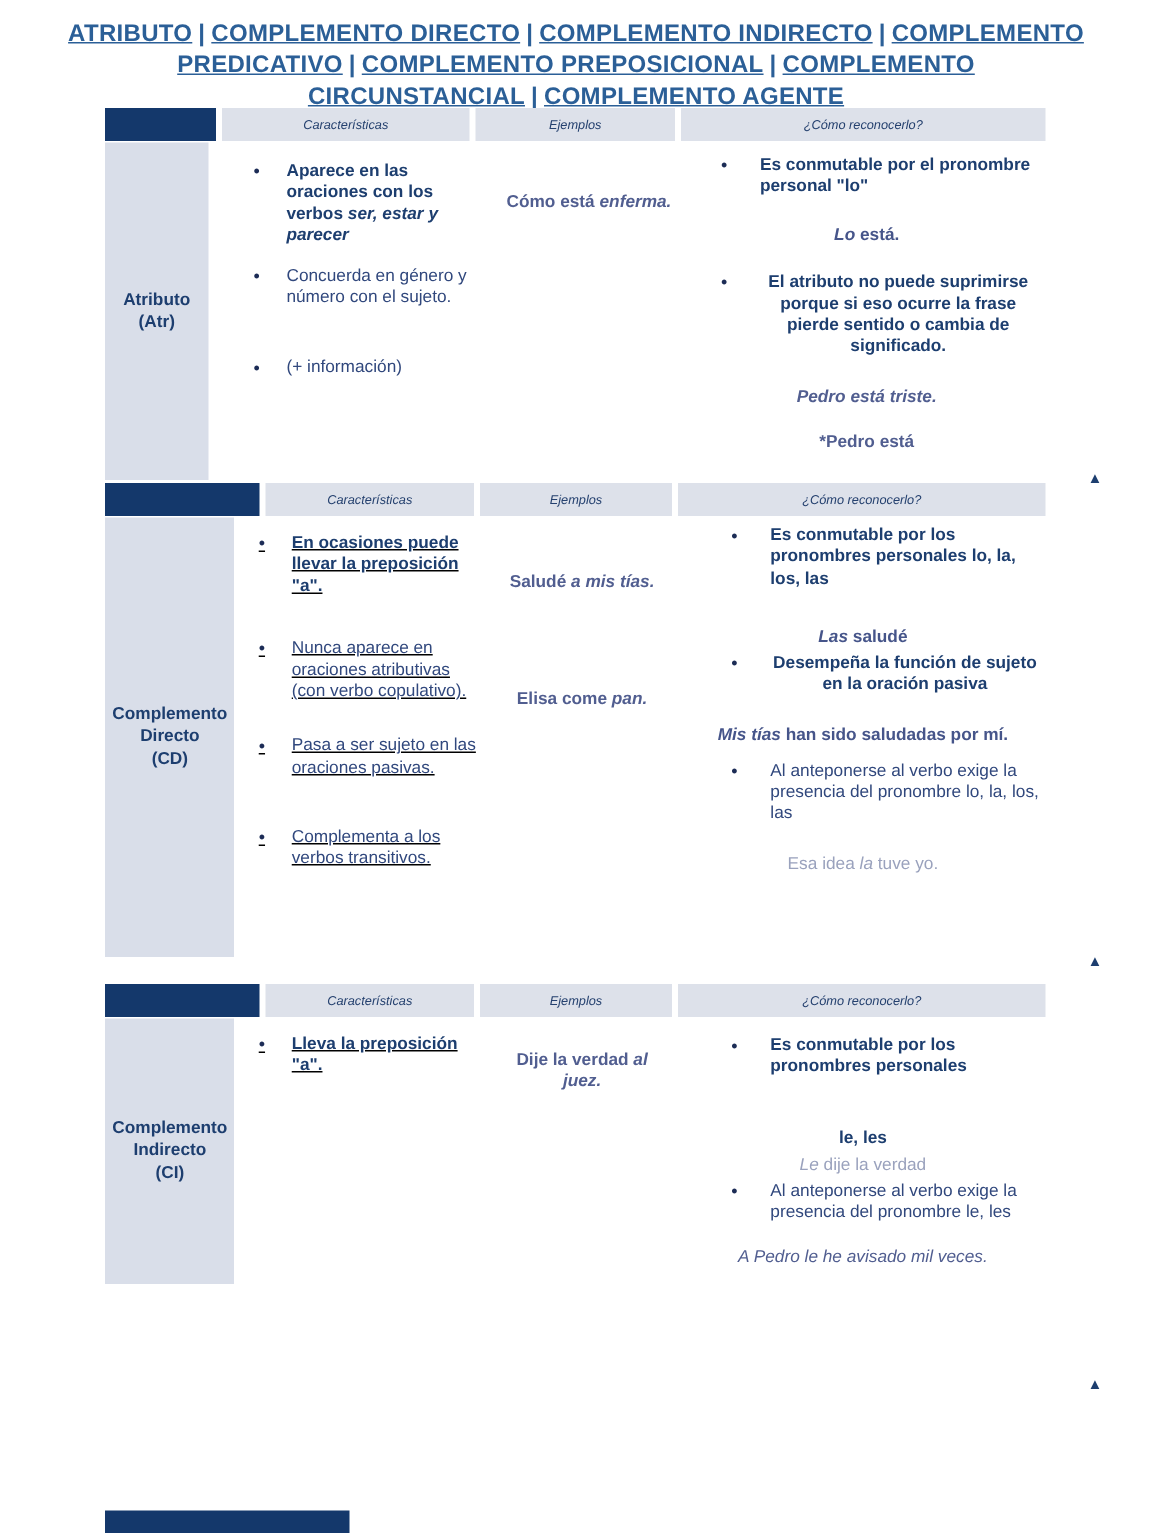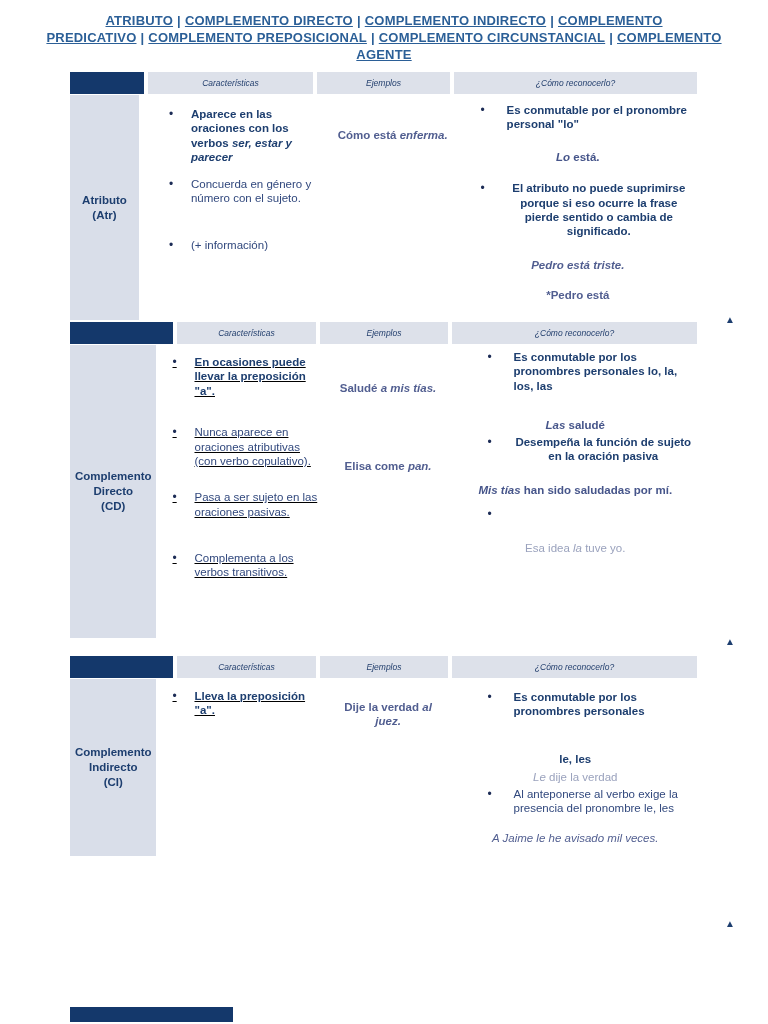--- a/index.html
+++ b/index.html
@@ -1,21 +1,21 @@
 <!DOCTYPE html>
 <html><head>
 <meta charset="utf-8">
 <style>
   html,body{margin:0;padding:0;background:#fff;}
   .page{position:relative;width:768px;height:1024px;background:#ffffff;overflow:hidden;
         font-family:"Liberation Sans","DejaVu Sans",sans-serif;}
 
   
   .nav{position:absolute;top:12px;left:34px;width:700px;text-align:center;
-       font-size:13px;font-weight:bold;line-height:1.32;color:#2b5f97;letter-spacing:.2px;}
+       font-size:16px;font-weight:bold;line-height:1.32;color:#2b5f97;letter-spacing:.2px;}
   .nav a{color:#2b5f97;text-decoration:underline;cursor:pointer;}
   .nav .sep{margin:0 4px;text-decoration:none;}
 
   
   .gtable{position:absolute;left:70px;width:627px;}
   .thead{display:flex;gap:4px;height:22px;}
   .hc{background:#dde1ea;display:flex;align-items:center;justify-content:center;
       font-size:8.5px;color:#25416f;font-style:italic;}
   .hc.dark{background:#14386b;}
   .tbody{display:flex;gap:4px;margin-top:1px;align-items:stretch;}
@@ -190,20 +190,21 @@
             <span class="txt c-navy"><span class="bd">Es conmutable por los pronombres personales lo, la, los, las</span></span>
           </div>
         <div class="center-line las-salude c-slate2"><span class="bd it">Las</span><span class="bd"> saludé</span></div>
         <div class="li li2">
             <span class="dot"></span>
             <span class="txt center c-navy"><span class="bd">Desempeña la función de sujeto en la oración pasiva</span></span>
           </div>
         <div class="center-line mis-tias c-slate2"><span class="bd it">Mis tías</span><span class="bd"> han sido saludadas por mí.</span></div>
         <div class="li li3">
             <span class="dot"></span>
+            <span class="txt c-reg"><span>Al anteponerse al verbo exige la presencia del pronombre lo, la, los, las</span></span>
           </div>
         <div class="center-line esa-idea c-light"><span>Esa idea </span><span class="it">la</span><span> tuve yo.</span></div>
       </div>
     </div>
   </section>
 
   <section class="gtable t23 t3" style="top:656px">
     <div class="thead">
       <div class="hc dark h0"></div>
       <div class="hc h1">Características</div>
@@ -227,21 +228,21 @@
         <div class="li">
             <span class="dot"></span>
             <span class="txt c-navy"><span class="bd">Es conmutable por los pronombres personales</span></span>
           </div>
         <div class="center-line le-les c-navy bd"><span class="bd">le, les</span></div>
         <div class="center-line le-dije c-light"><span class="it">Le</span><span> dije la verdad</span></div>
         <div class="li li2">
             <span class="dot"></span>
             <span class="txt c-reg"><span>Al anteponerse al verbo exige la presencia del pronombre le, les</span></span>
           </div>
-        <div class="center-line a-jaime c-slate"><span class="it">A Jaime le he avisado mil veces.</span></div>
+        <div class="center-line a-jaime c-slate"><span class="it">A Pedro le he avisado mil veces.</span></div>
       </div>
     </div>
   </section>
 
   <a class="arrow" style="top:315px">▲</a>
   <a class="arrow" style="top:637px">▲</a>
   <a class="arrow" style="top:919px">▲</a>
 
   <div class="bottom-partial"></div>
 

